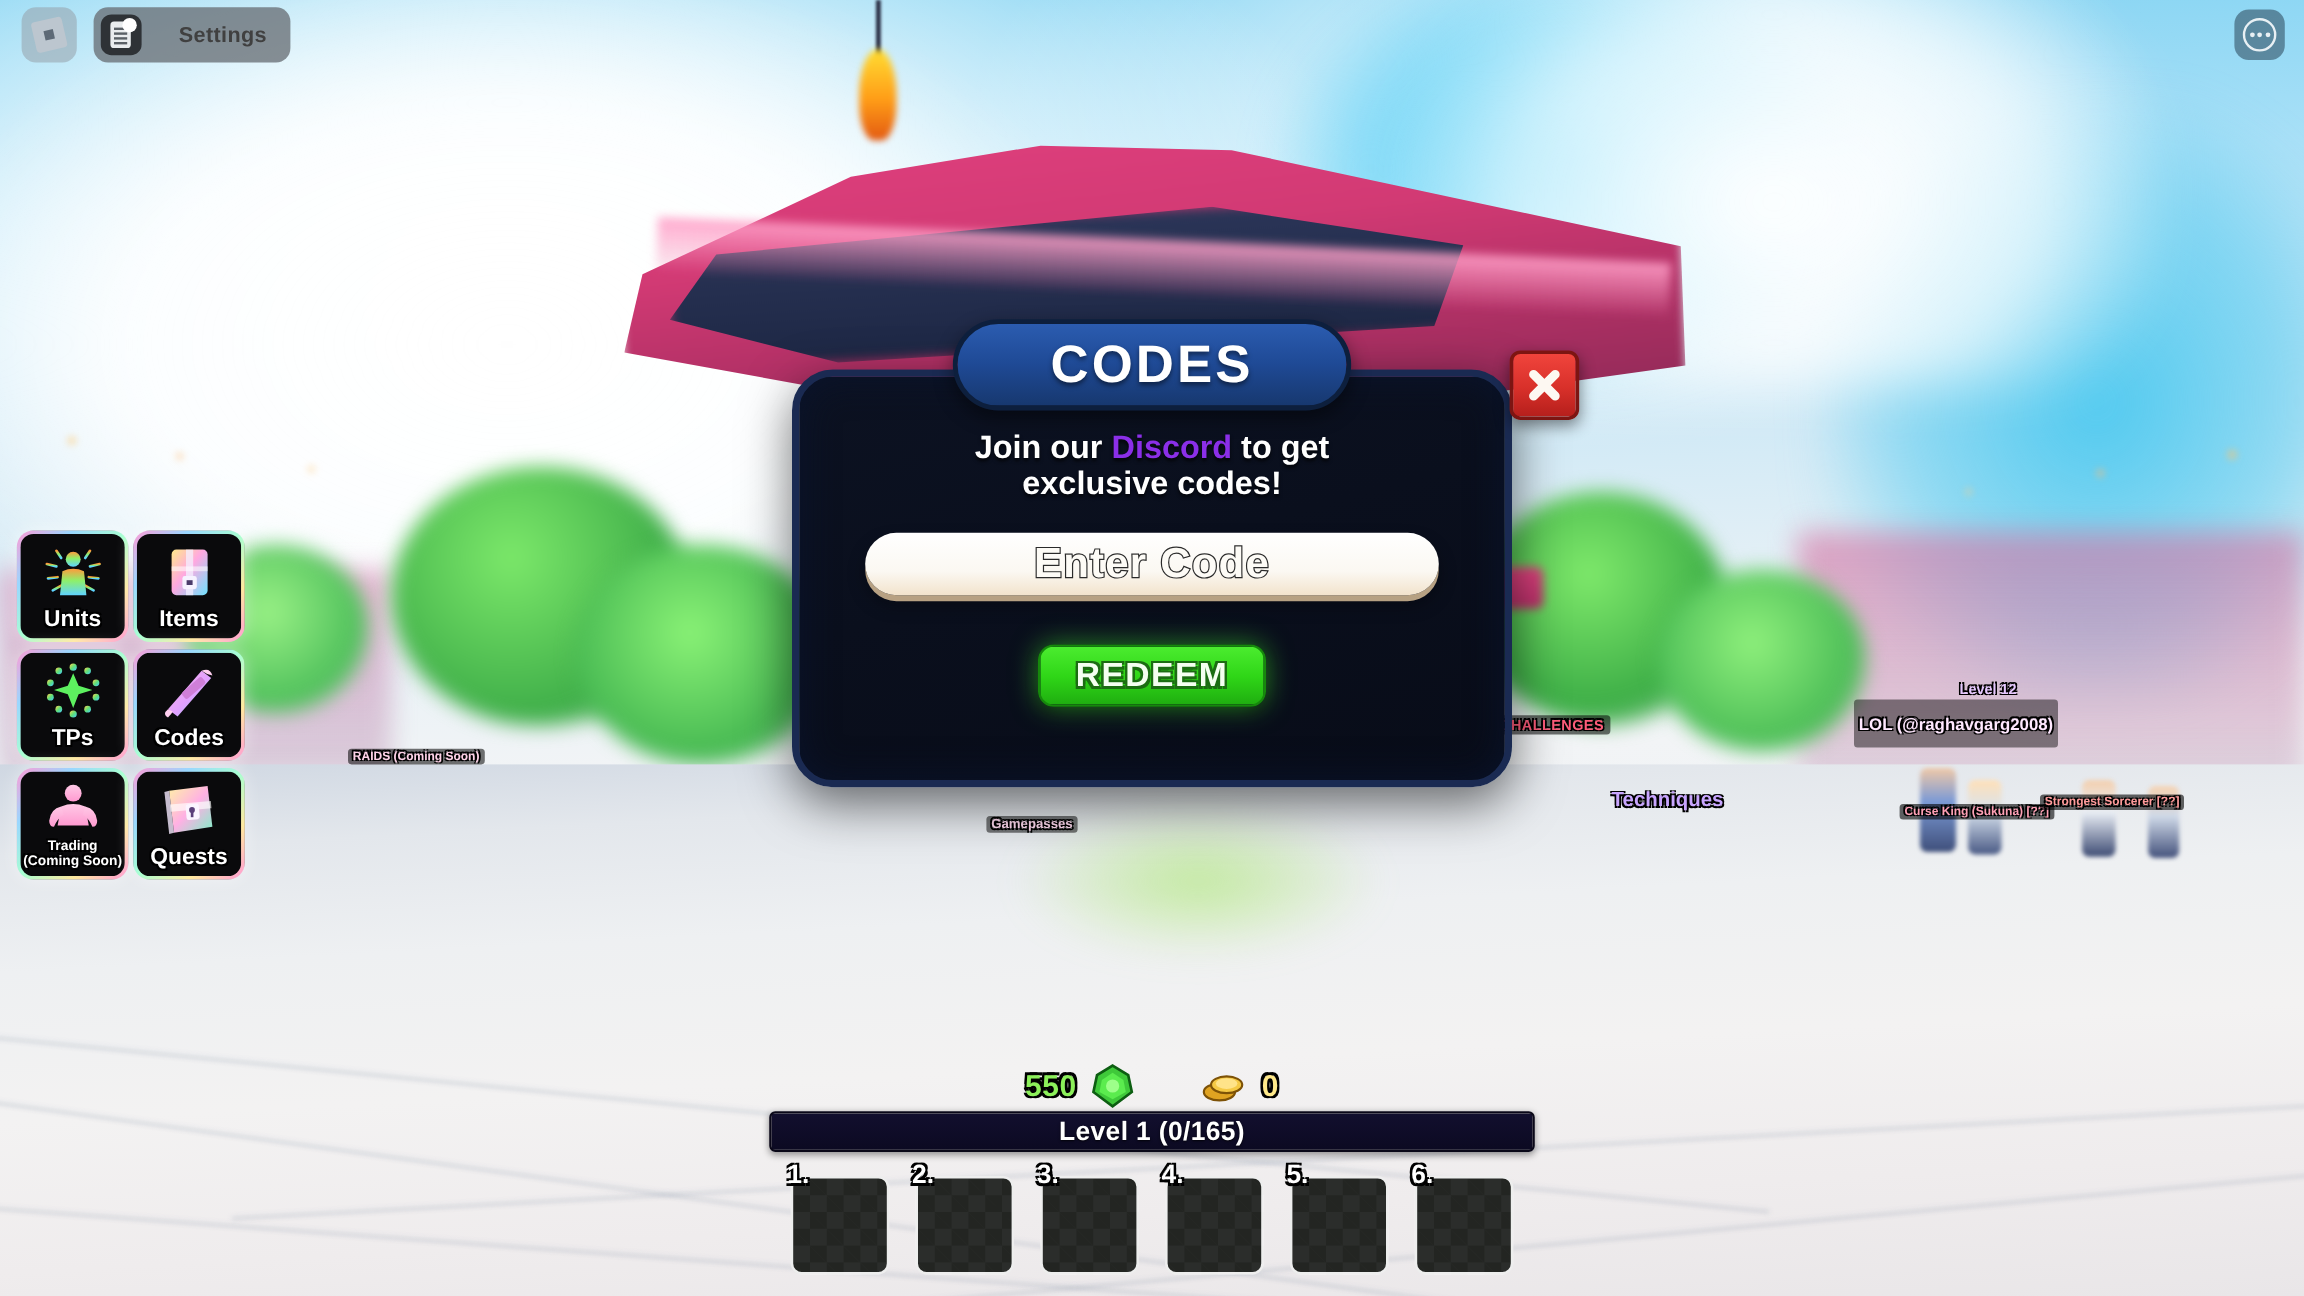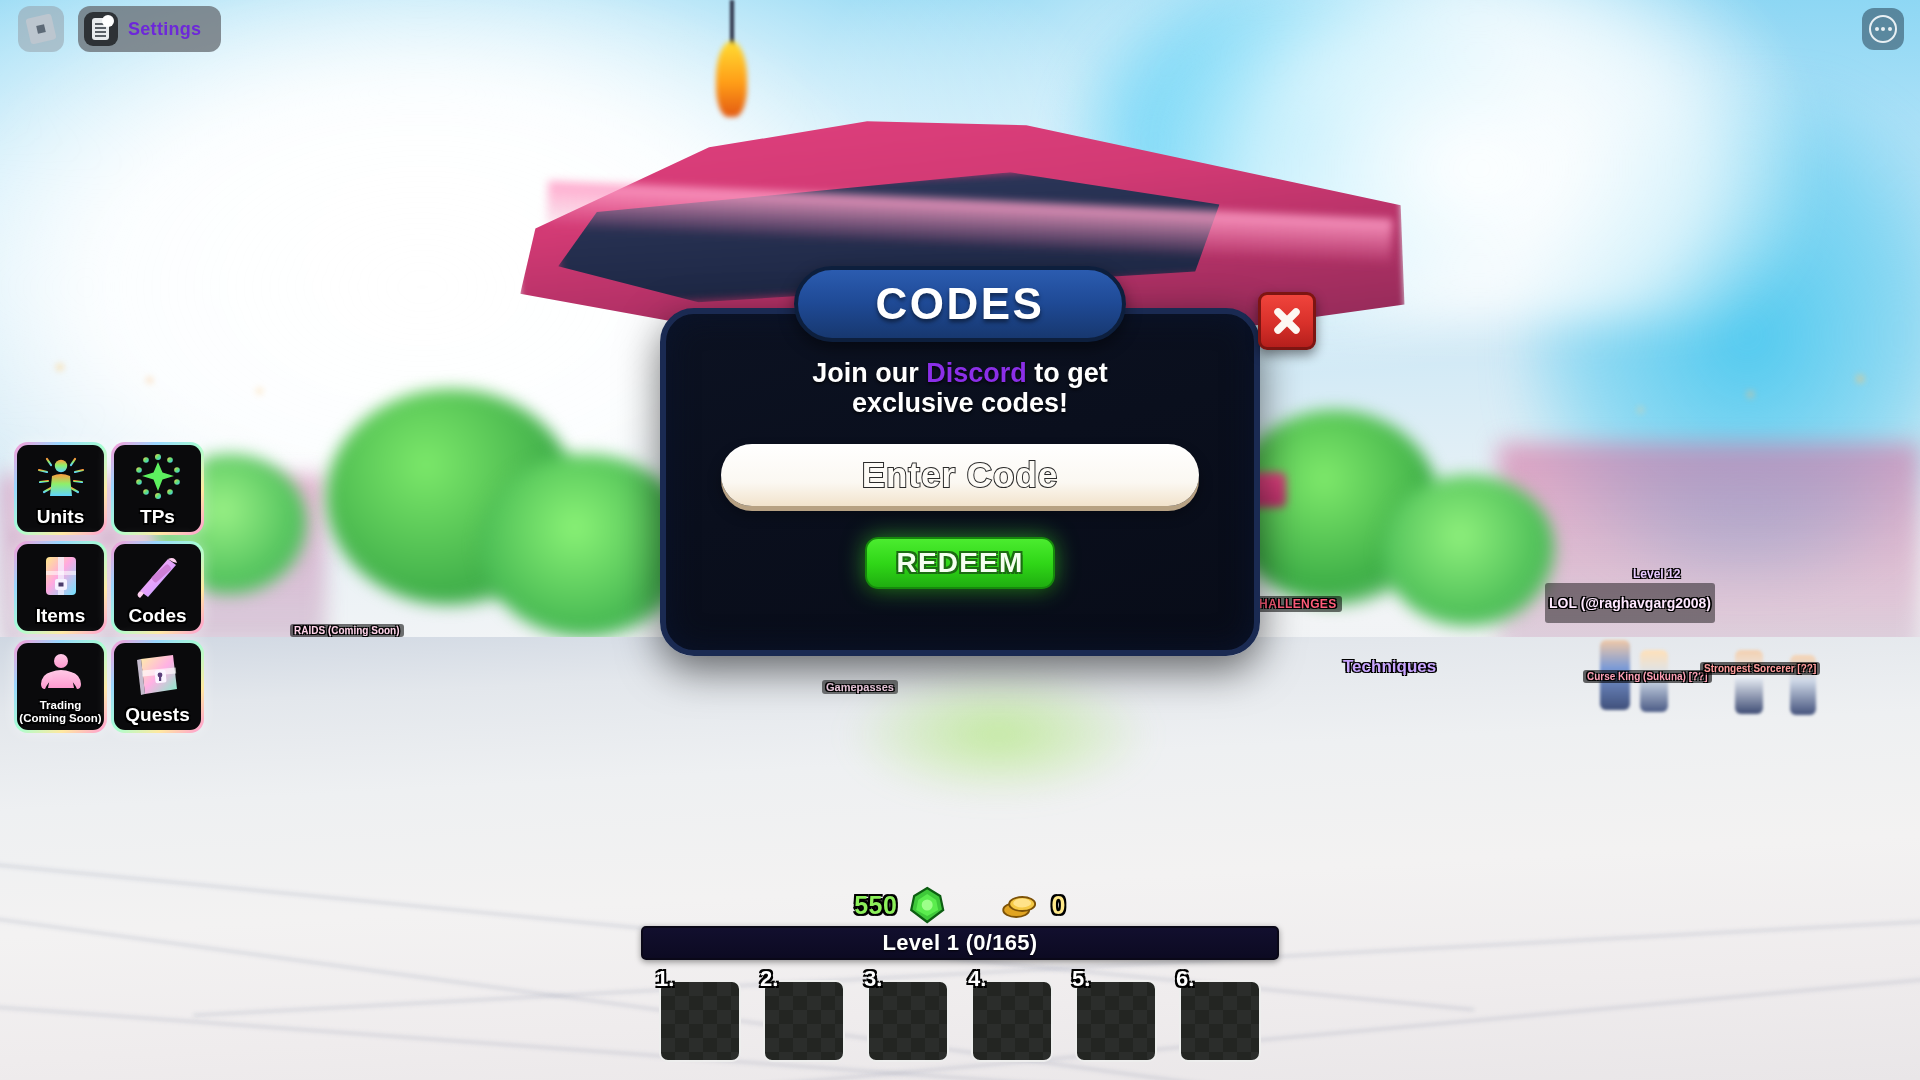--- a/index.html
+++ b/index.html
@@ -184,21 +184,21 @@
     background:#e9ecee; border-radius:3px 6px 3px 3px;
   }
   .settings-icon .doc::before {
     content:""; position:absolute; left:3px; top:5px; width:11px; height:1.6px;
     background:#5a6066; box-shadow:0 4px 0 #5a6066, 0 8px 0 #5a6066, 0 12px 0 #5a6066;
   }
   .settings-icon .dot {
     position:absolute; right:4px; top:3px; width:12px; height:12px;
     border-radius:50%; background:#fff;
   }
-  .settings-label { color:#6d28d9; font-size:18px; font-weight:bold; letter-spacing:.3px; }
+  .settings-label { color:#404040; font-size:18px; font-weight:bold; letter-spacing:.3px;margin-left:21px; }
 
   .more-btn {
     position:absolute; right:16px; top:8px; width:42px; height:42px;
     border-radius:12px; background:rgba(42,70,88,0.55);
     display:flex; align-items:center; justify-content:center;
   }
   .more-circle {
     width:28px; height:28px; border-radius:50%; border:2px solid #e8f0f4;
     display:flex; align-items:center; justify-content:center; gap:2.5px;
   }
@@ -338,21 +338,21 @@
   .modal-sub {
     position:absolute; left:0; right:0; top:44px;
     text-align:center; color:#fff; font-size:27px; font-weight:bold;
     line-height:1.12; padding:0 40px;
     text-shadow:0 2px 3px rgba(0,0,0,0.7);
   }
   .modal-sub .discord { color:#8b2fe8; }
 
   .code-input {
     position:absolute; left:50%; transform:translateX(-50%); top:130px;
-    width:478px; height:62px; border-radius:31px;
+    width:478px; height:52px; border-radius:31px;
     background:linear-gradient(180deg,#ffffff 0%, #fbf8f2 62%, #f2e3cc 100%);
     border:none;
     display:flex; align-items:center; justify-content:center;
     box-shadow:0 5px 0 rgba(214,188,150,0.85), 0 8px 14px rgba(0,0,0,0.35);
   }
   .code-input-ph {
     font-size:35px; font-weight:bold; letter-spacing:1px;
     color:#fdfbf6;
     -webkit-text-stroke:2px #2a2a2a;
     paint-order:stroke fill;
@@ -477,20 +477,40 @@
         <path d="M17 24 q9 -4 18 0 l2 20 h-22 z" fill="url(#gU)"></path>
       </svg>
     </div>
     <div class="side-lbl">Units</div>
   </div>
 
   <div class="side-btn">
     <div class="side-ico">
       <svg viewBox="0 0 52 50">
         <defs>
+            <linearGradient id="gI" x1="0" y1="0" x2="1" y2="1">
+          <stop offset="0%" stop-color="#ffe98a"></stop>
+              <stop offset="45%" stop-color="#ffa8e0"></stop>
+              <stop offset="100%" stop-color="#6fe3ff"></stop>
+        </linearGradient>
+          </defs>
+        <rect x="11" y="6" width="30" height="38" rx="4" fill="url(#gI)"></rect>
+        <rect x="23" y="6" width="6" height="38" fill="#f4f0ff" opacity=".75"></rect>
+        <rect x="11" y="20" width="30" height="4" fill="#ffffff" opacity=".55"></rect>
+        <rect x="20" y="28" width="12" height="11" rx="2" fill="#f6f2ff"></rect>
+        <rect x="23.5" y="31.5" width="5" height="4" fill="#4b3b6b"></rect>
+      </svg>
+    </div>
+    <div class="side-lbl">Items</div>
+  </div>
+
+  <div class="side-btn">
+    <div class="side-ico">
+      <svg viewBox="0 0 52 50">
+        <defs>
             <linearGradient id="gT" x1="0" y1="0" x2="1" y2="1">
           <stop offset="0%" stop-color="#ffd24d"></stop>
               <stop offset="50%" stop-color="#5fe07a"></stop>
               <stop offset="100%" stop-color="#46c8ff"></stop>
         </linearGradient>
           </defs>
         <g fill="url(#gT)">
           <circle cx="26" cy="5" r="3"></circle>
             <circle cx="38" cy="8" r="2.8"></circle>
             <circle cx="45" cy="18" r="2.8"></circle>
@@ -505,40 +525,20 @@
         <path d="M26 10 l4.5 10.5 L42 24 l-11.5 3.6 L26 39 l-4.5-11.4 L10 24 l11.5-3.5 z" fill="#5df05f"></path>
       </svg>
     </div>
     <div class="side-lbl">TPs</div>
   </div>
 
   <div class="side-btn">
     <div class="side-ico">
       <svg viewBox="0 0 52 50">
         <defs>
-            <linearGradient id="gI" x1="0" y1="0" x2="1" y2="1">
-          <stop offset="0%" stop-color="#ffe98a"></stop>
-              <stop offset="45%" stop-color="#ffa8e0"></stop>
-              <stop offset="100%" stop-color="#6fe3ff"></stop>
-        </linearGradient>
-          </defs>
-        <rect x="11" y="6" width="30" height="38" rx="4" fill="url(#gI)"></rect>
-        <rect x="23" y="6" width="6" height="38" fill="#f4f0ff" opacity=".75"></rect>
-        <rect x="11" y="20" width="30" height="4" fill="#ffffff" opacity=".55"></rect>
-        <rect x="20" y="28" width="12" height="11" rx="2" fill="#f6f2ff"></rect>
-        <rect x="23.5" y="31.5" width="5" height="4" fill="#4b3b6b"></rect>
-      </svg>
-    </div>
-    <div class="side-lbl">Items</div>
-  </div>
-
-  <div class="side-btn">
-    <div class="side-ico">
-      <svg viewBox="0 0 52 50">
-        <defs>
             <linearGradient id="gC" x1="0" y1="0" x2="1" y2="1">
           <stop offset="0%" stop-color="#ffb6e6"></stop>
               <stop offset="55%" stop-color="#e1a0ff"></stop>
               <stop offset="100%" stop-color="#7fe6ff"></stop>
         </linearGradient>
           </defs>
         <path d="M8 40 L36 8 l8 6 -28 32 z" fill="url(#gC)"></path>
         <path d="M36 8 q7 -3 9 4 q-5 -1 -9 -4 z" fill="#ffd0f0"></path>
         <path d="M8 40 q-5 4 0 7 q3 -3 4 -5 z" fill="#ffd0f0"></path>
         <rect x="18" y="19" width="22" height="7" rx="2" transform="rotate(-41 29 22)" fill="#cf7fd8"></rect>

